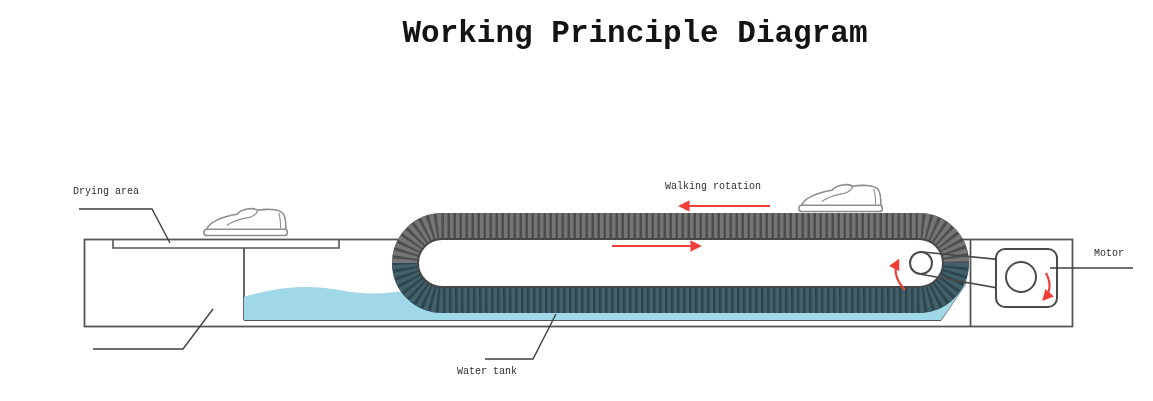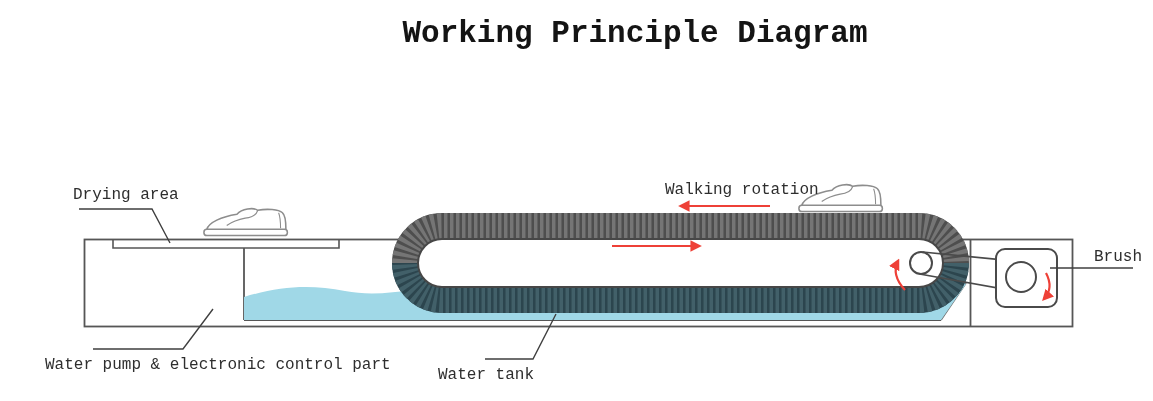--- a/index.html
+++ b/index.html
@@ -7,21 +7,21 @@
     position:relative;
     width:1153px;height:401px;
     background:#ffffff;
     font-family:Liberation Mono, monospace;
     overflow:hidden;
     border-radius:19px;
   }
   #diagram-svg{position:absolute;left:0;top:0;}
   .lbl{
     position:absolute;
-    font-size:16px;
+    font-size:10px;
     color:#2e2e2e;
     white-space:nowrap;
     line-height:1.15;
   }
   .title{
     position:absolute;
     left:635px;top:16px;
     transform:translateX(-50%);
     font-size:31px;
     font-weight:700;
@@ -90,17 +90,16 @@
       <path d="M485,359 L533,359 L556,314"></path>
       <path d="M1050,268 L1133,268"></path>
     </g>
 
     <use href="#shoe-shape" transform="translate(202,206) scale(0.97)"></use>
     <use href="#shoe-shape" transform="translate(797,182) scale(0.97)"></use>
   </svg>
 
   <div class="lbl" style="left:73px;top:186px;">Drying area</div>
   <div class="lbl" style="left:665px;top:181px;">Walking rotation</div>
-  <div class="lbl" style="left:1094px;top:248px;">Brush</div>
-  <div class="lbl" style="left:45px;top:356px;">Water pump &amp; electronic control part</div>
-  <div class="lbl" style="left:438px;top:366px;">Water tank</div>
+  <div class="lbl" style="left:1094px;top:248px;">Motor</div>
+  <div class="lbl" style="left:457px;top:366px;">Water tank</div>
 
 </div>
 
 </body></html>

